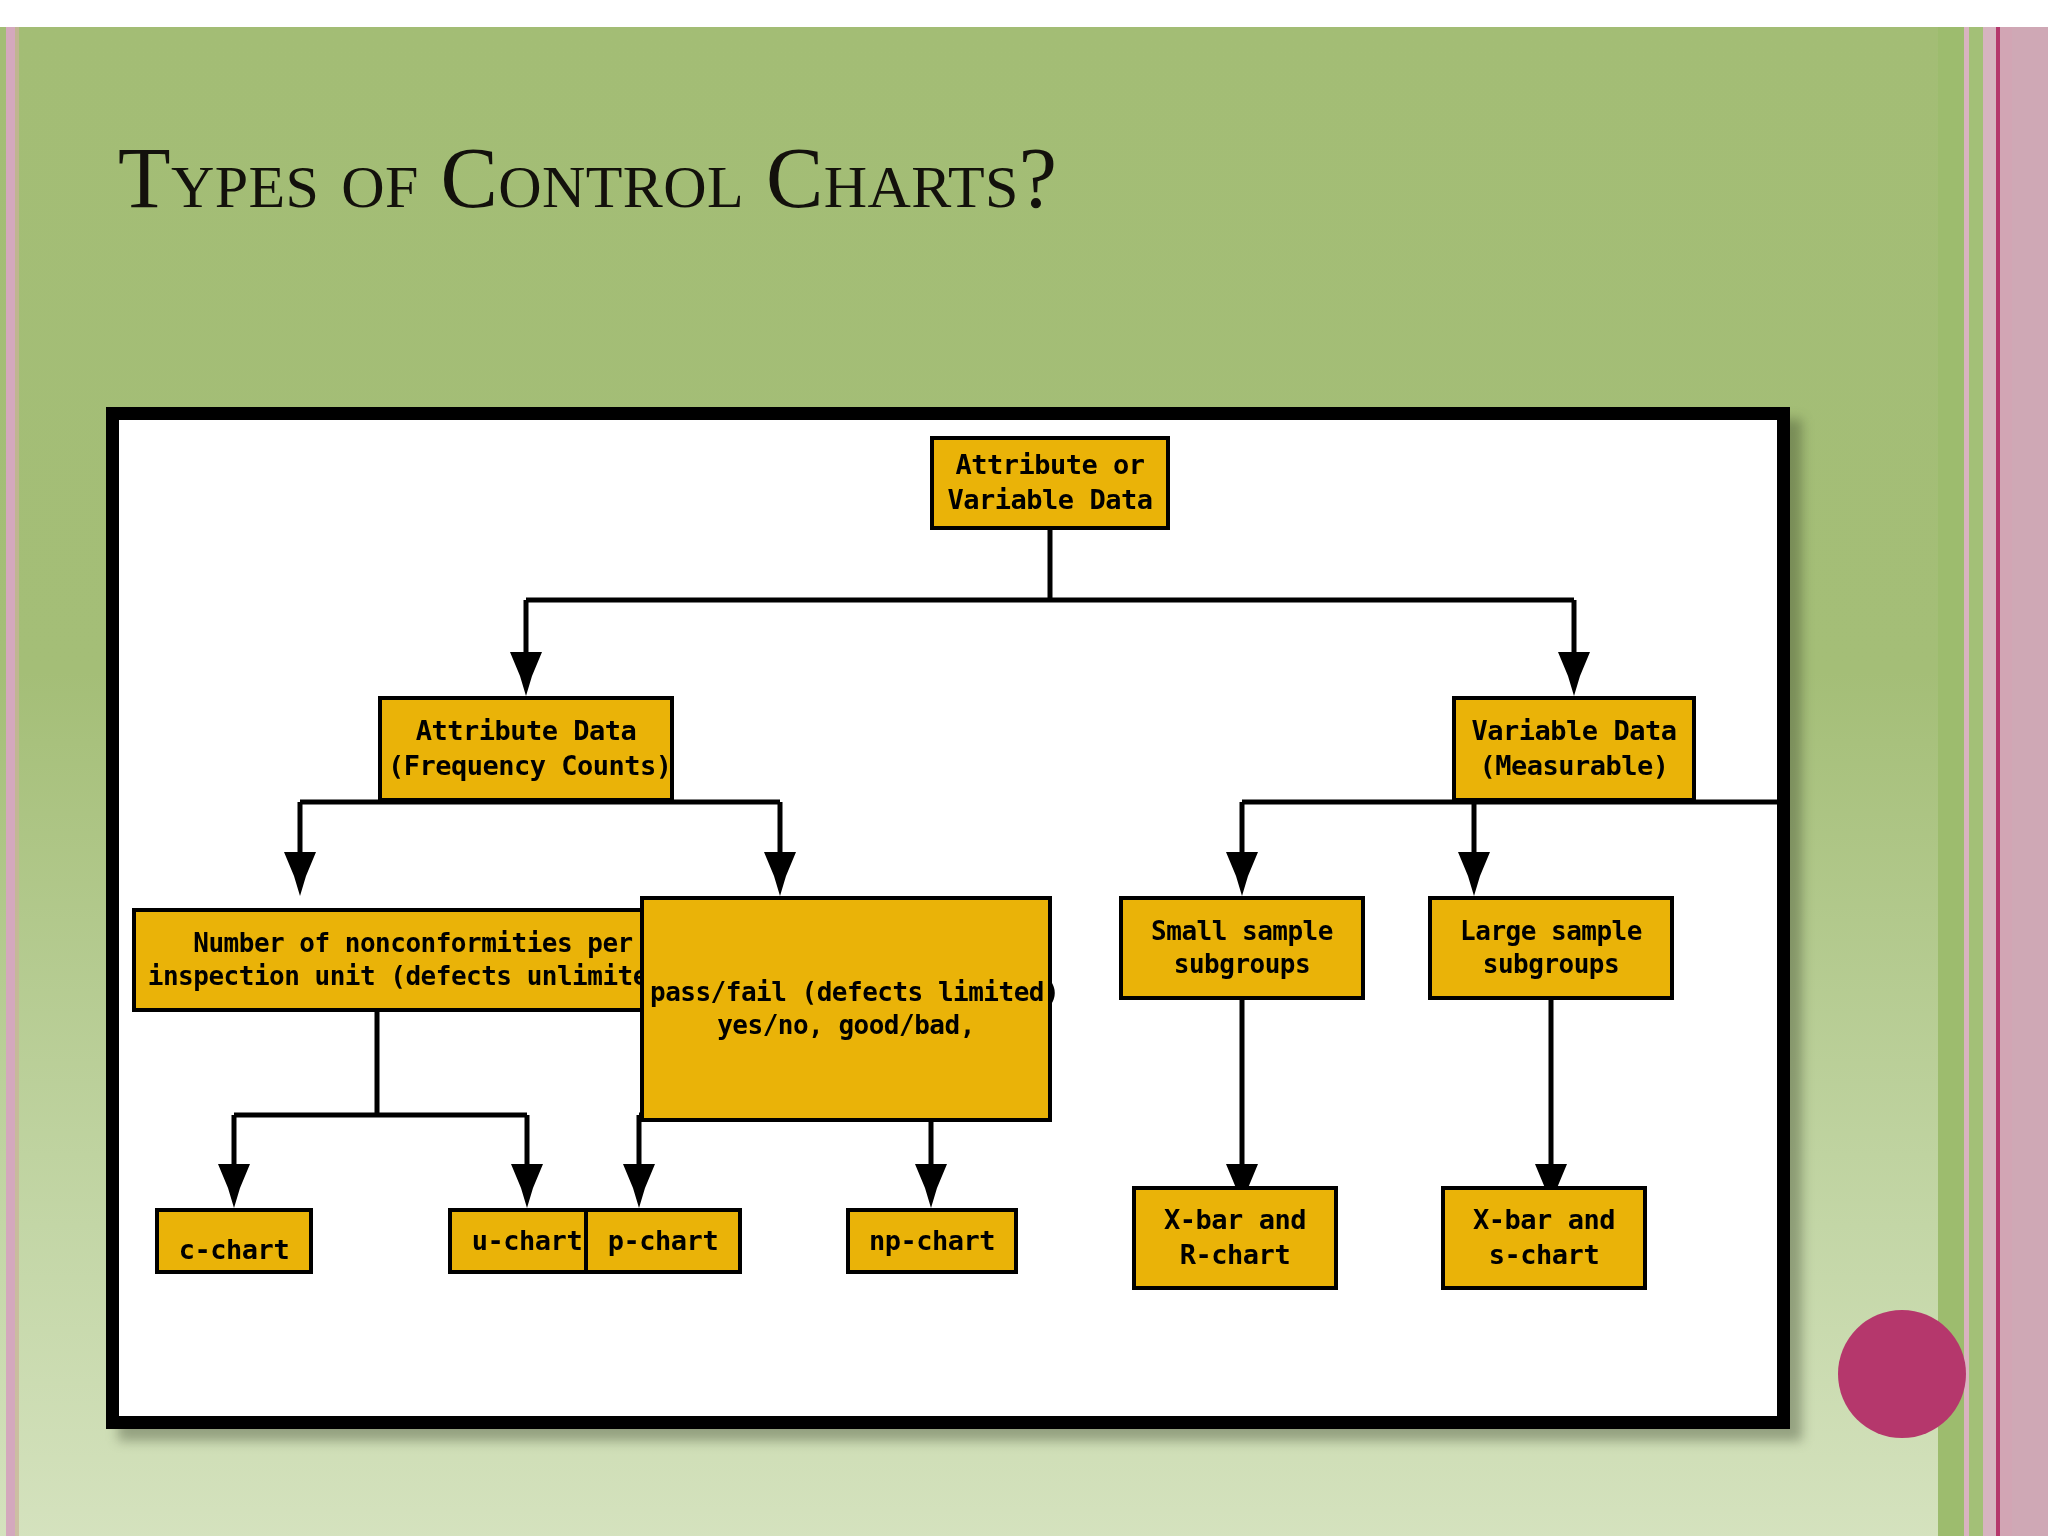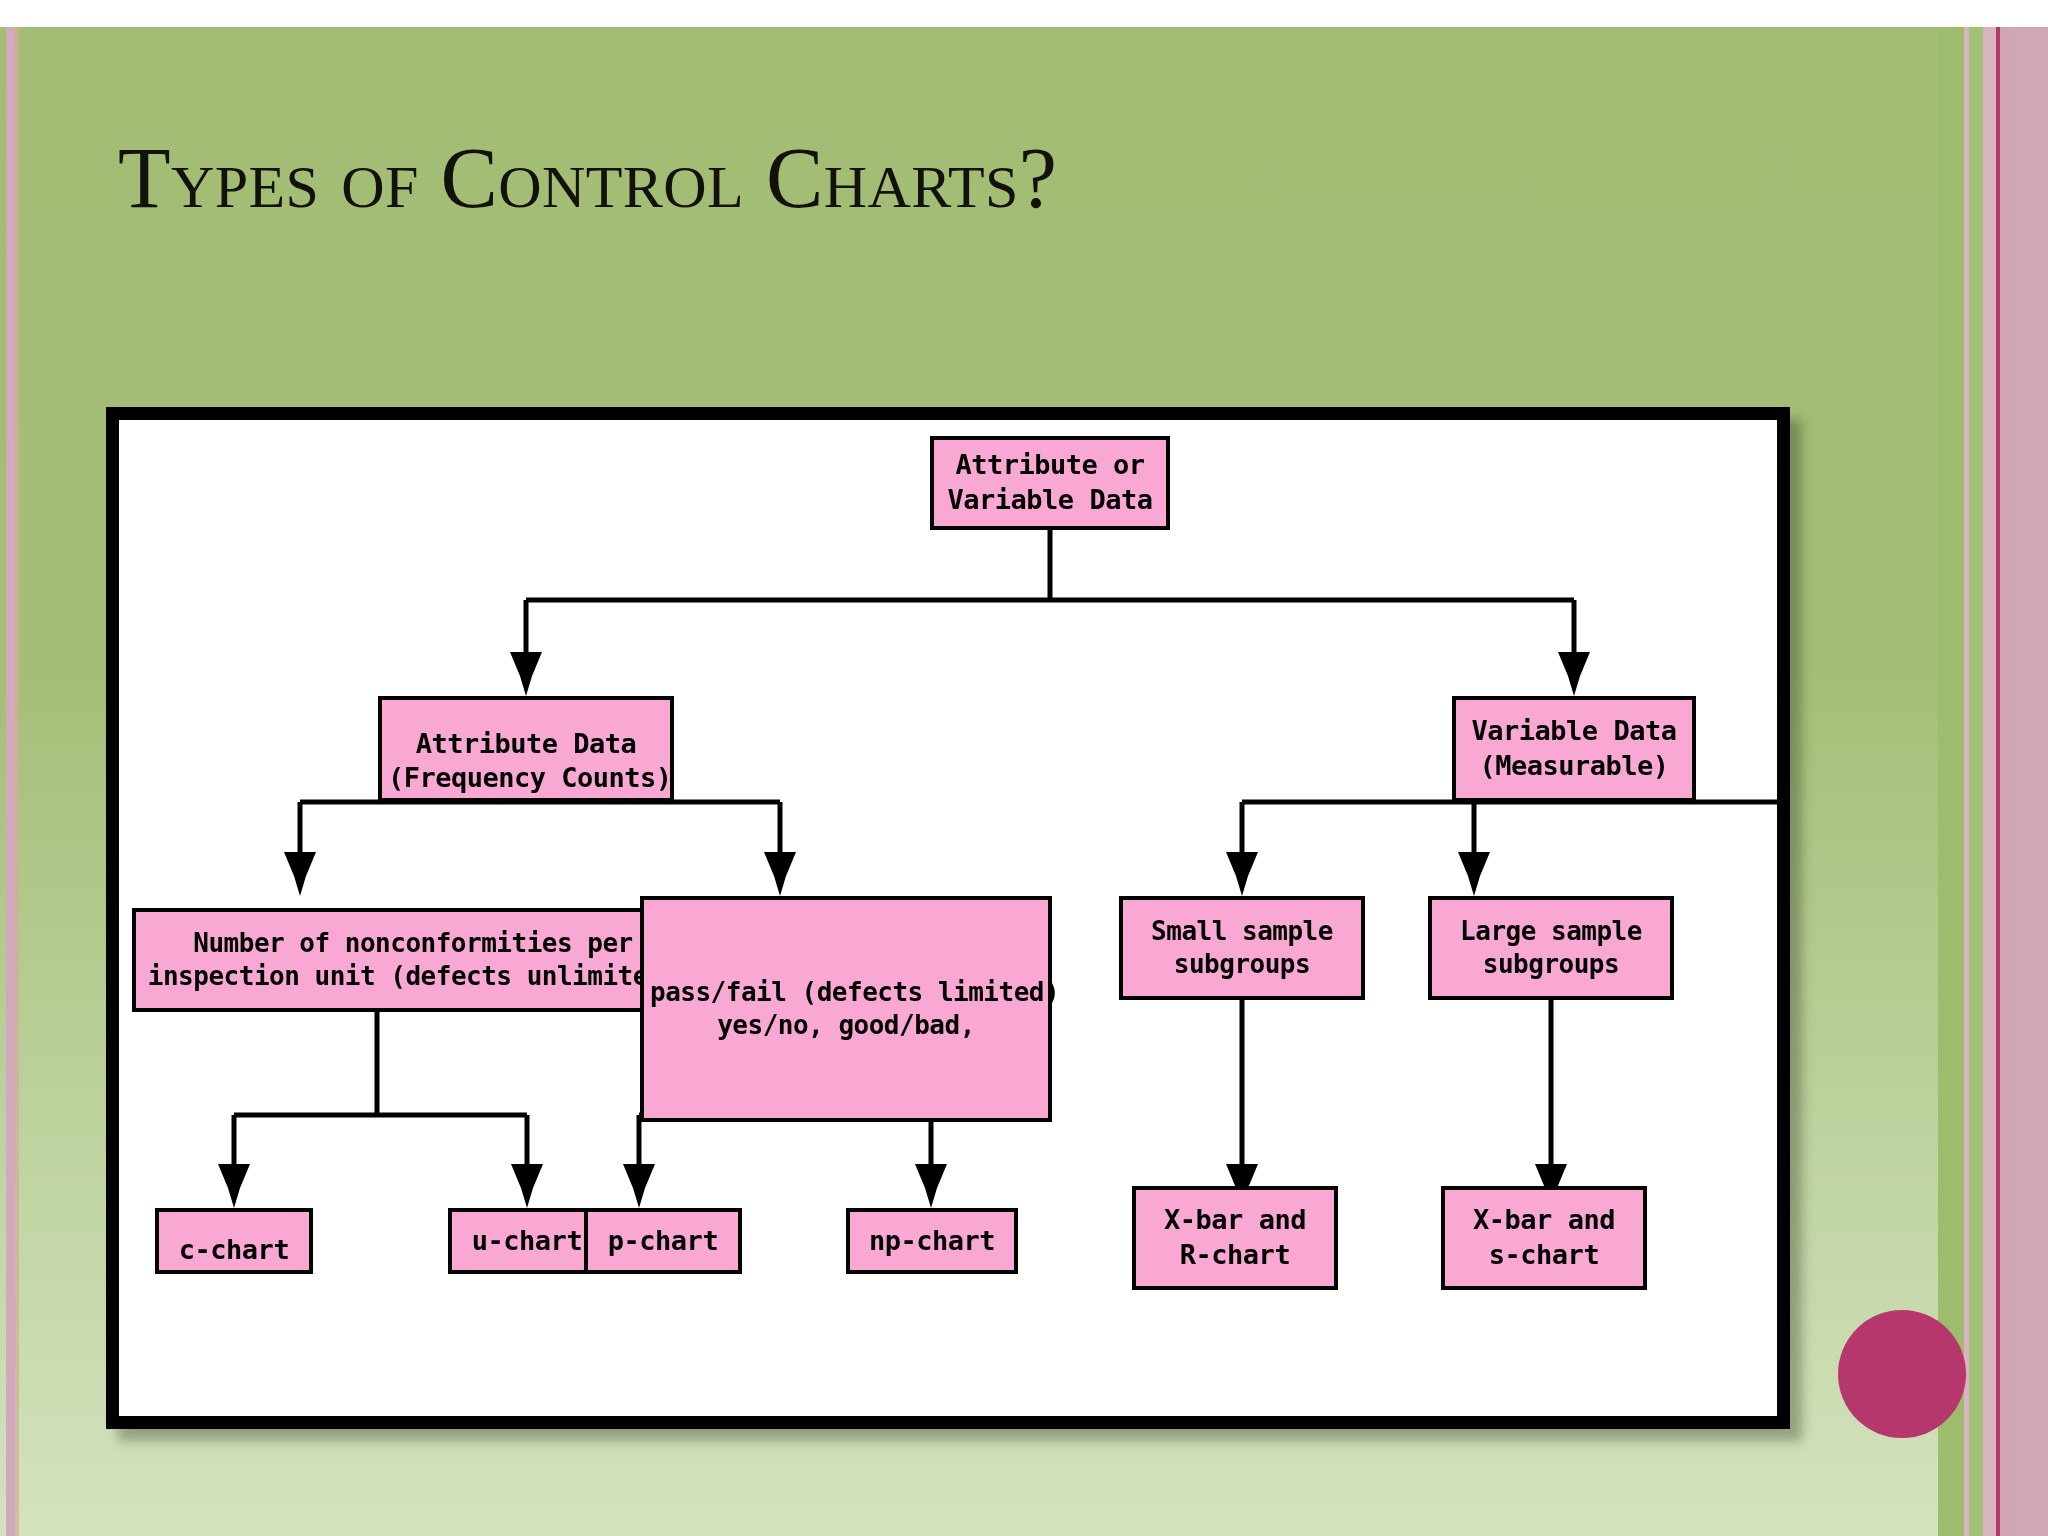--- a/index.html
+++ b/index.html
@@ -64,21 +64,21 @@
     left: 0;
     top: 0;
     width: 100%;
     height: 100%;
   }
 
   
   .node {
     position: absolute;
     box-sizing: border-box;
-    background: #f9a8d4;
+    background: #eab308;
     border: 4px solid #000000;
     display: flex;
     align-items: center;
     justify-content: center;
     text-align: center;
     font-family: "DejaVu Sans Mono", monospace;
     font-weight: 700;
     color: #000000;
     line-height: 1.28;
     letter-spacing: -0.5px;
@@ -170,21 +170,21 @@
       </g>
     </svg>
 
     <div class="node f24" style="left:811px;top:16px;width:240px;height:94px;">
       <span class="lines">
         <span class="ln">Attribute or</span>
         <span class="ln">Variable Data</span>
       </span>
     </div>
 
-    <div class="node f24" style="left:259px;top:276px;width:296px;height:106px;align-items:flex-end;">
+    <div class="node f24" style="left:259px;top:276px;width:296px;height:106px;">
       <span class="lines">
         <span class="ln">Attribute Data</span>
         <span class="ln">(Frequency Counts)</span>
       </span>
     </div>
 
     <div class="node f24" style="left:1333px;top:276px;width:244px;height:106px;">
       <span class="lines">
         <span class="ln">Variable Data</span>
         <span class="ln">(Measurable)</span>

